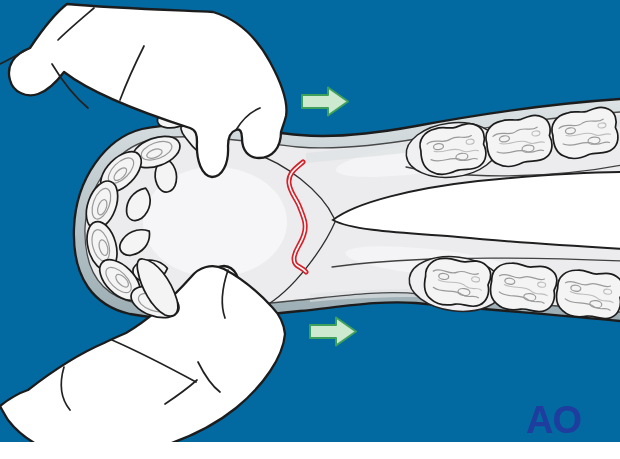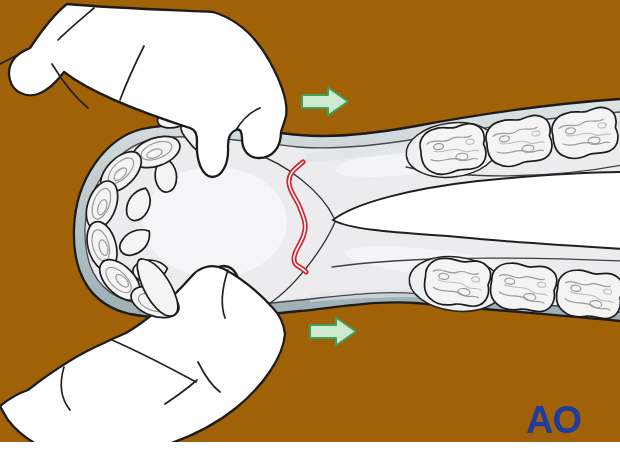--- a/index.html
+++ b/index.html
@@ -1,16 +1,16 @@
 <!DOCTYPE html>
 <html><head>
 <meta charset="utf-8">
 <style>
   html,body{margin:0;padding:0;background:#ffffff;}
-  .stage{position:relative;width:620px;height:442px;background:#a16207;overflow:hidden;
+  .stage{position:relative;width:620px;height:442px;background:#0369a1;overflow:hidden;
          font-family:"Liberation Sans",sans-serif;}
   svg{display:block;}
   .outline{fill:none;stroke:#1c1c1c;stroke-width:2.3;stroke-linecap:round;stroke-linejoin:round;}
   .thin{fill:none;stroke:#2e2e2e;stroke-width:1.3;stroke-linecap:round;}
   .hand{fill:#ffffff;stroke:#1c1c1c;stroke-width:2.3;stroke-linejoin:round;stroke-linecap:round;}
   .crease{fill:none;stroke:#222222;stroke-width:1.7;stroke-linecap:round;}
   .tooth{fill:#f4f4f5;stroke:#1c1c1c;stroke-width:1.7;stroke-linejoin:round;}
   .en{fill:none;stroke:#9a9a9a;stroke-width:1.2;stroke-linecap:round;}
   .en2{fill:none;stroke:#bdbdbd;stroke-width:1.1;stroke-linecap:round;}
   .arrow{stroke:#3fa05c;stroke-width:2;stroke-linejoin:round;}

